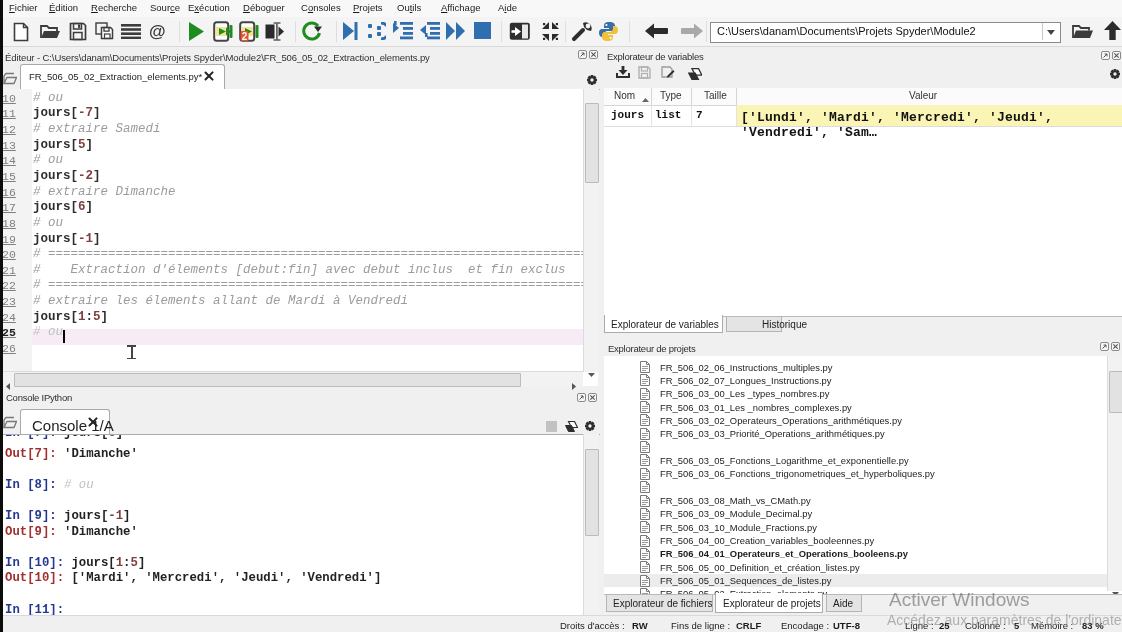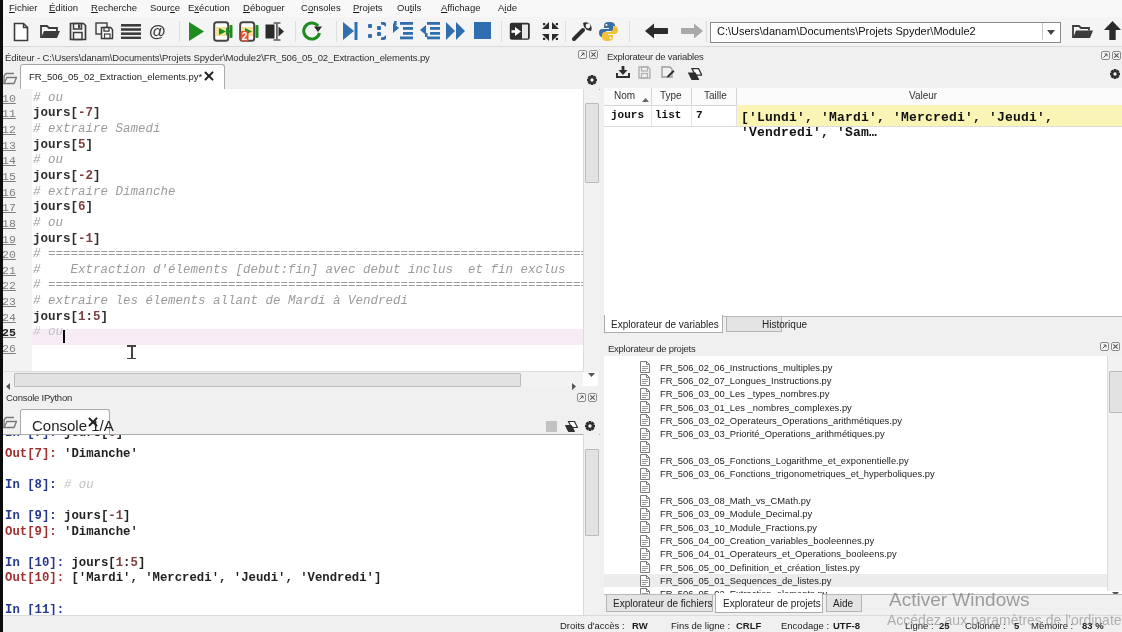--- a/index.html
+++ b/index.html
@@ -501,21 +501,21 @@
       <span style="position:absolute;left:56px;top:1.5px;">FR_506_04_00_Creation_variables_booleennes.py</span>
     </div>
     <div style="position:absolute;left:0;top:190.9px;width:503px;height:13.35px;">
       <svg width="10" height="12" viewBox="0 0 10 12" style="position:absolute;left:36px;top:1px;">
         <path d="M0.5 0.5 h6 l3 3 v8 h-9 z" fill="#fdfdfd" stroke="#7a7a7a" stroke-width="1"></path>
         <path d="M6.5 0.5 v3 h3" fill="none" stroke="#7a7a7a" stroke-width="1"></path>
         <line x1="2" y1="5.5" x2="8" y2="5.5" stroke="#9a9a9a" stroke-width="1"></line>
         <line x1="2" y1="7.5" x2="8" y2="7.5" stroke="#9a9a9a" stroke-width="1"></line>
         <line x1="2" y1="9.5" x2="6" y2="9.5" stroke="#9a9a9a" stroke-width="1"></line>
       </svg>
-      <span style="position:absolute;left:56px;top:1.5px;">FR_506_04_01_Operateurs_et_Operations_booleens.py</span>
+      <span style="position:absolute;left:56px;top:1.5px;font-weight:bold;">FR_506_04_01_Operateurs_et_Operations_booleens.py</span>
     </div>
     <div style="position:absolute;left:0;top:204.2px;width:503px;height:13.35px;">
       <svg width="10" height="12" viewBox="0 0 10 12" style="position:absolute;left:36px;top:1px;">
         <path d="M0.5 0.5 h6 l3 3 v8 h-9 z" fill="#fdfdfd" stroke="#7a7a7a" stroke-width="1"></path>
         <path d="M6.5 0.5 v3 h3" fill="none" stroke="#7a7a7a" stroke-width="1"></path>
         <line x1="2" y1="5.5" x2="8" y2="5.5" stroke="#9a9a9a" stroke-width="1"></line>
         <line x1="2" y1="7.5" x2="8" y2="7.5" stroke="#9a9a9a" stroke-width="1"></line>
         <line x1="2" y1="9.5" x2="6" y2="9.5" stroke="#9a9a9a" stroke-width="1"></line>
       </svg>
       <span style="position:absolute;left:56px;top:1.5px;">FR_506_05_00_Definition_et_création_listes.py</span>

